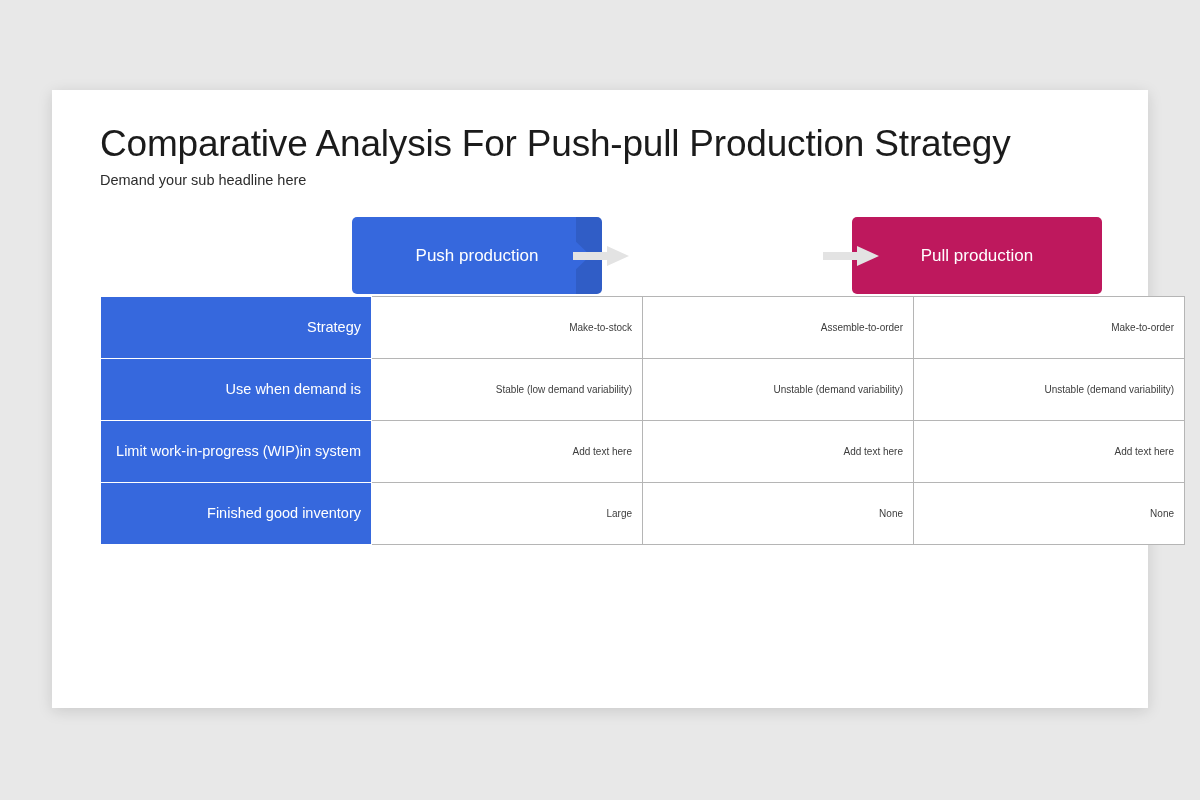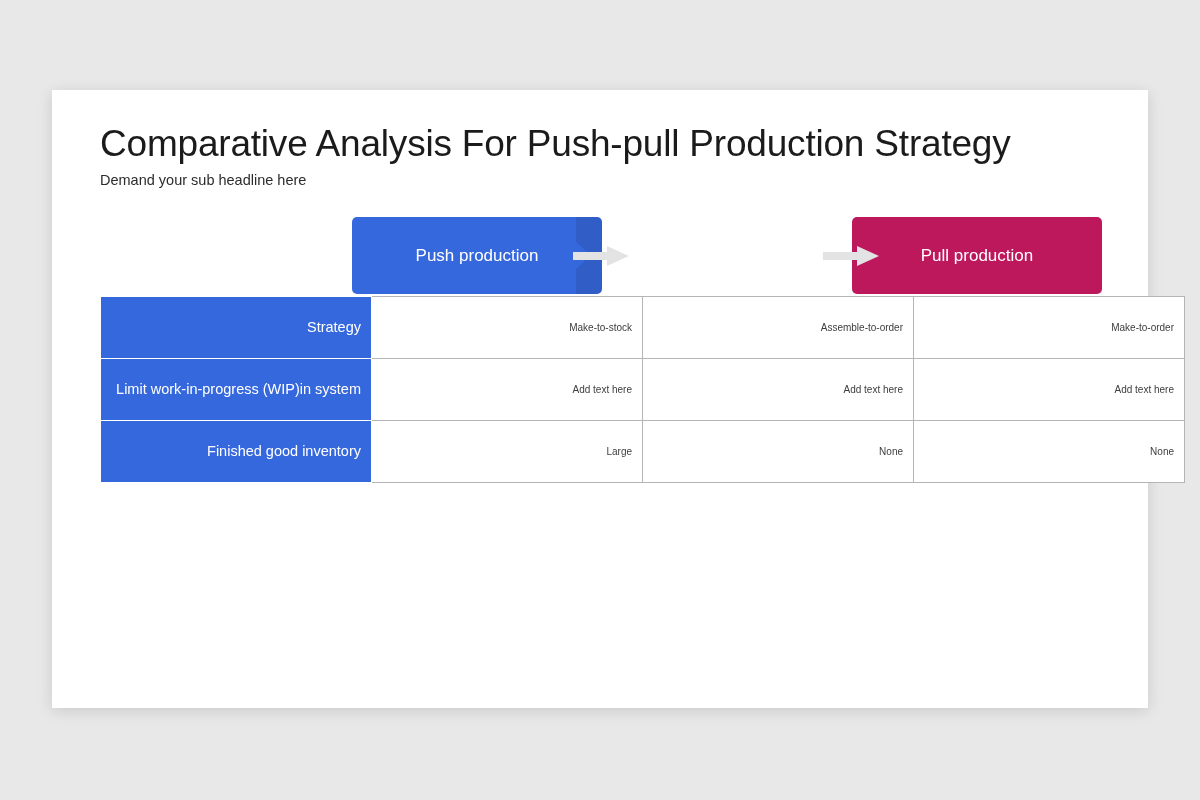--- a/index.html
+++ b/index.html
@@ -162,20 +162,26 @@
     <tbody>
 
       <tr>
         <td class="rowhead">Strategy</td>
         <td class="cell">Make-to-stock</td>
         <td class="cell">Assemble-to-order</td>
         <td class="cell">Make-to-order</td>
       </tr>
 
 
+      <tr>
+        <td class="rowhead">Use when demand is</td>
+        <td class="cell">Stable (low demand variability)</td>
+        <td class="cell">Unstable (demand variability)</td>
+        <td class="cell">Unstable (demand variability)</td>
+      </tr>
 
 
       <tr>
         <td class="rowhead">Limit work-in-progress (WIP)in system</td>
         <td class="cell">Add text here</td>
         <td class="cell">Add text here</td>
         <td class="cell">Add text here</td>
       </tr>
 
       <tr>

